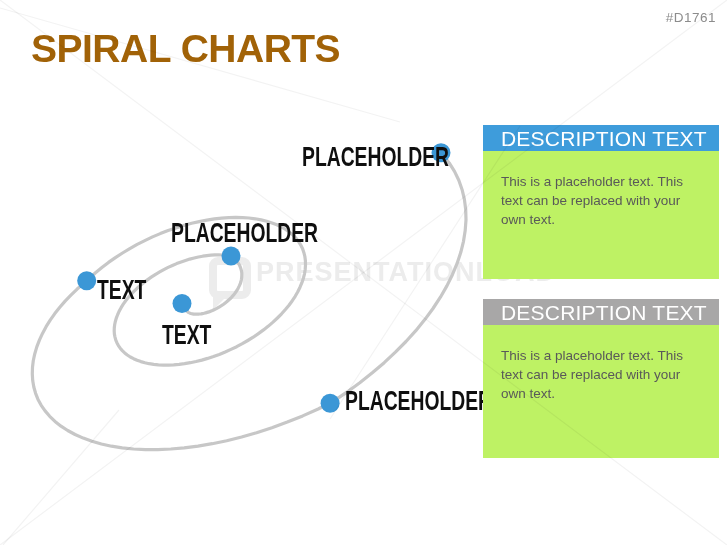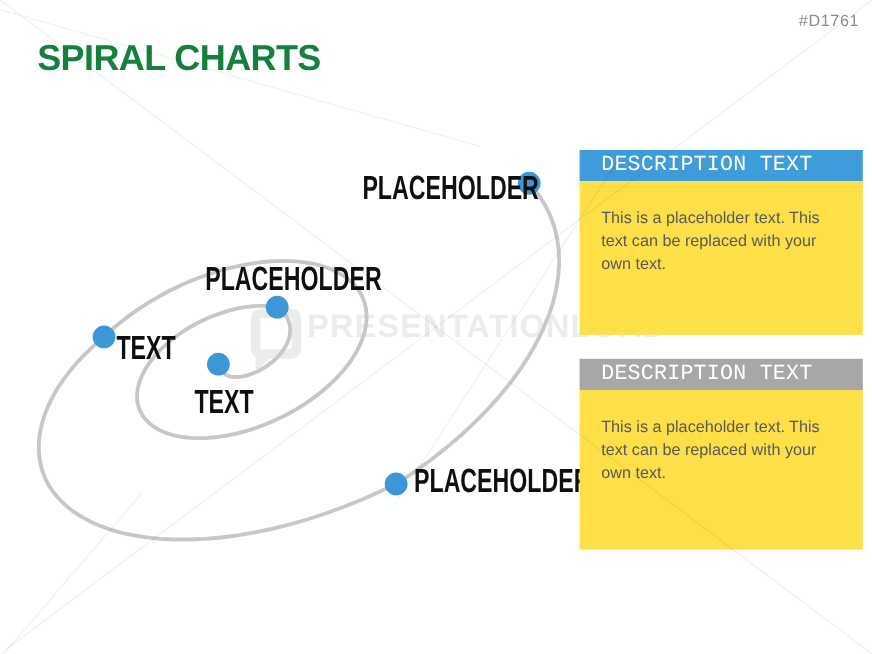--- a/index.html
+++ b/index.html
@@ -2,22 +2,22 @@
 <html><head>
 <meta charset="utf-8">
 <style>
   html,body{margin:0;padding:0;background:#fff;}
   .slide{
     position:relative;width:727px;height:545px;overflow:hidden;background:#ffffff;
     font-family:"Liberation Sans",sans-serif;
   }
   
   .page-title{
-    position:absolute;left:31px;top:31px;font-size:30px;line-height:36px;
-    font-weight:700;letter-spacing:-0.5px;color:#15803d;white-space:nowrap;z-index:4;
+    position:absolute;left:31px;top:31px;font-size:39px;line-height:36px;
+    font-weight:700;letter-spacing:-0.5px;color:#a16207;white-space:nowrap;z-index:4;
   }
   .subheadline{
     position:absolute;left:32px;top:73px;font-size:19px;line-height:24px;
     font-weight:400;color:#9e9e9e;white-space:nowrap;z-index:4;
   }
   .slide-tag{
     position:absolute;top:10px;right:11px;font-size:13.5px;letter-spacing:0.5px;
     color:#8c8c8c;z-index:4;
   }
   
@@ -35,27 +35,27 @@
   }
   
   .spiral-svg{position:absolute;left:0;top:0;z-index:2;}
   .spiral-label{
     position:absolute;z-index:3;font-weight:700;font-size:28px;line-height:28px;
     color:#0f0f0f;white-space:nowrap;transform:scaleX(0.69);transform-origin:0 50%;
   }
   
   .panel{position:absolute;left:483px;width:236px;z-index:3;}
   .panel-header{
-    height:26px;line-height:27px;padding-left:18px;font-size:18px;
-    color:#ffffff;letter-spacing:0.2px;font-family:Liberation Mono, monospace;
+    height:26px;line-height:27px;padding-left:18px;font-size:21px;
+    color:#ffffff;letter-spacing:0.2px;
   }
   .panel-blue .panel-header{background:#3e9cdb;}
   .panel-gray .panel-header{background:#a8a7a7;}
   .panel-body{
-    background:#fde047;padding:21px 14px 0 18px;font-size:13.5px;line-height:19px;
+    background:#bef264;padding:21px 14px 0 18px;font-size:13.5px;line-height:19px;
     color:#595959;
   }
   .panel-1{top:125px;} .panel-1 .panel-body{height:107px;}
   .panel-2{top:299px;} .panel-2 .panel-body{height:112px;}
   
   .wm-lines{position:absolute;left:0;top:0;z-index:5;pointer-events:none;}
 </style>
 </head>
 <body>
 

